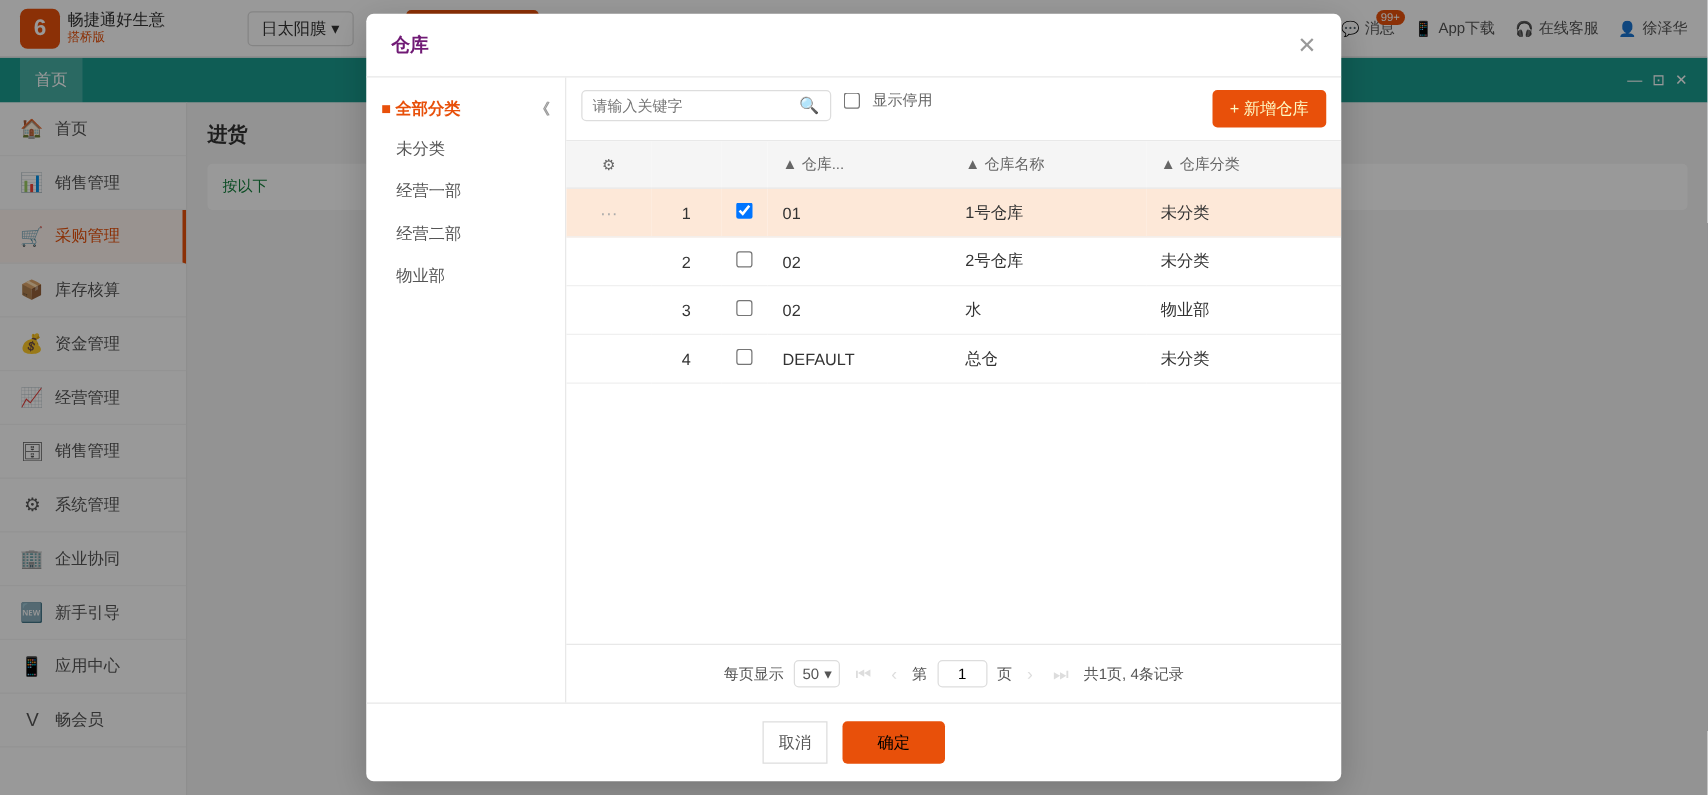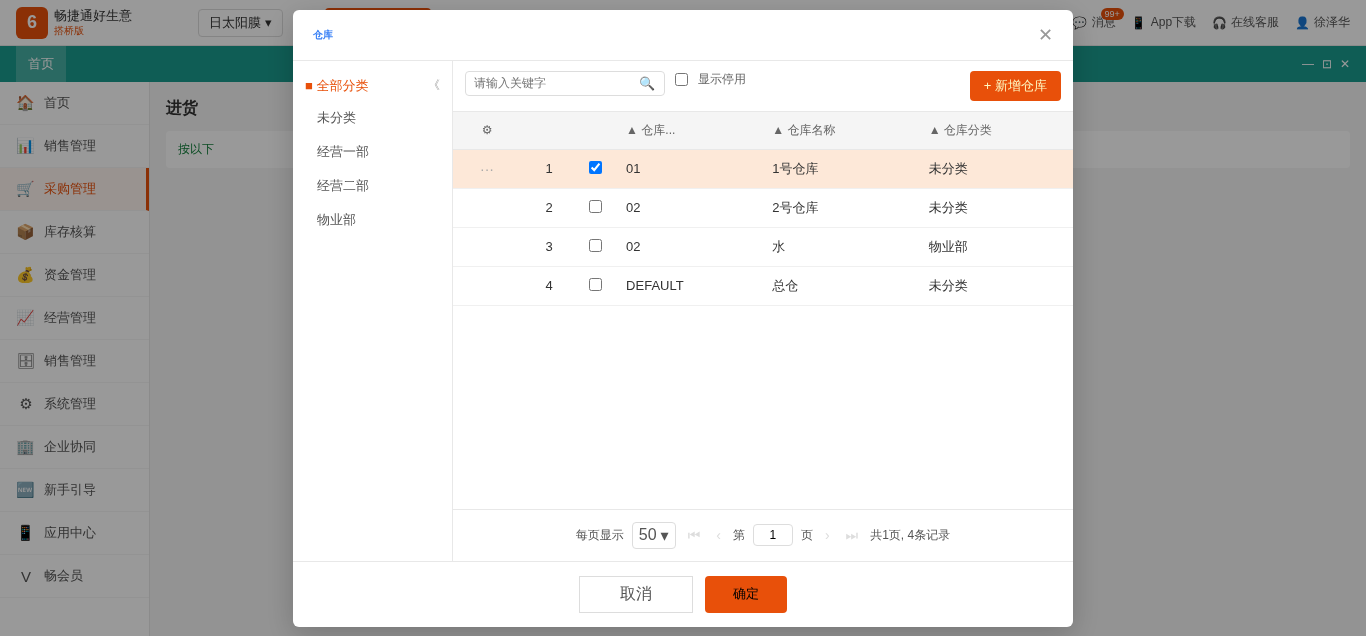--- a/index.html
+++ b/index.html
@@ -90,29 +90,29 @@
 
     
     .modal {
       background: #fff; border-radius: 6px; width: 780px;
       box-shadow: 0 8px 30px rgba(0,0,0,0.2); overflow: hidden;
     }
     .modal-header {
       display: flex; align-items: center; justify-content: space-between;
       padding: 14px 20px; border-bottom: 1px solid #e8e8e8;
     }
-    .modal-title { font-size: 10px; font-weight: bold; color: #3b82f6; text-align: center; }
+    .modal-title { font-size: 15px; font-weight: bold; color: #701a75; text-align: center; }
     .modal-close { font-size: 18px; color: #999; cursor: pointer; border: none; background: none; }
     .modal-body { display: flex; height: 500px; }
 
     
     .category-panel { width: 160px; border-right: 1px solid #e8e8e8; padding: 10px 0; }
     .category-header {
       display: flex; align-items: center; justify-content: space-between;
-      padding: 6px 12px; font-size: 13px; color: #e8500a; font-weight: normal; cursor: pointer;
+      padding: 6px 12px; font-size: 13px; color: #e8500a; font-weight: bold; cursor: pointer;
     }
     .collapse-btn { color: #999; font-size: 12px; cursor: pointer; }
     .category-item {
       padding: 8px 24px; font-size: 13px; color: #555; cursor: pointer;
     }
 
     
     .table-panel { flex: 1; display: flex; flex-direction: column; }
     .table-toolbar {
       display: flex; align-items: flex-start; padding: 10px 12px; gap: 10px;
@@ -149,37 +149,37 @@
     .row-actions { color: #aaa; font-size: 14px; cursor: pointer; }
 
     
     .pagination {
       display: flex; align-items: center; justify-content: center;
       padding: 12px; border-top: 1px solid #e8e8e8; gap: 8px;
       font-size: 12px; color: #555;
     }
     .page-select {
       border: 1px solid #ddd; border-radius: 4px; padding: 3px 6px;
-      font-size: 16px; display: flex; align-items: center; gap: 4px; cursor: pointer;
+      font-size: 12px; display: flex; align-items: center; gap: 4px; cursor: pointer;
     }
     .page-nav { color: #aaa; cursor: pointer; font-size: 14px; padding: 2px 4px; }
     .page-nav.disabled { color: #ddd; cursor: default; }
     .page-input {
       width: 40px; border: 1px solid #ddd; border-radius: 4px;
       text-align: center; padding: 3px 4px; font-size: 12px;
     }
 
     
     .modal-footer {
       display: flex; justify-content: center; gap: 12px;
       padding: 14px 20px; border-top: 1px solid #e8e8e8;
     }
     .btn-cancel {
       border: 1px solid #ddd; background: #fff; color: #555;
-      border-radius: 0; padding: 7px 40px; font-size: 16px; cursor: pointer;
+      border-radius: 0; padding: 7px 12px; font-size: 13px; cursor: pointer;
     }
     .btn-confirm {
       background: #e8500a; color: #000000; border: none;
       border-radius: 4px; padding: 7px 28px; font-size: 13px; cursor: pointer;
     }
     .checkbox-cell { width: 30px; }
     input[type="checkbox"] { cursor: pointer; }
   </style>
 </head>
 <body>

